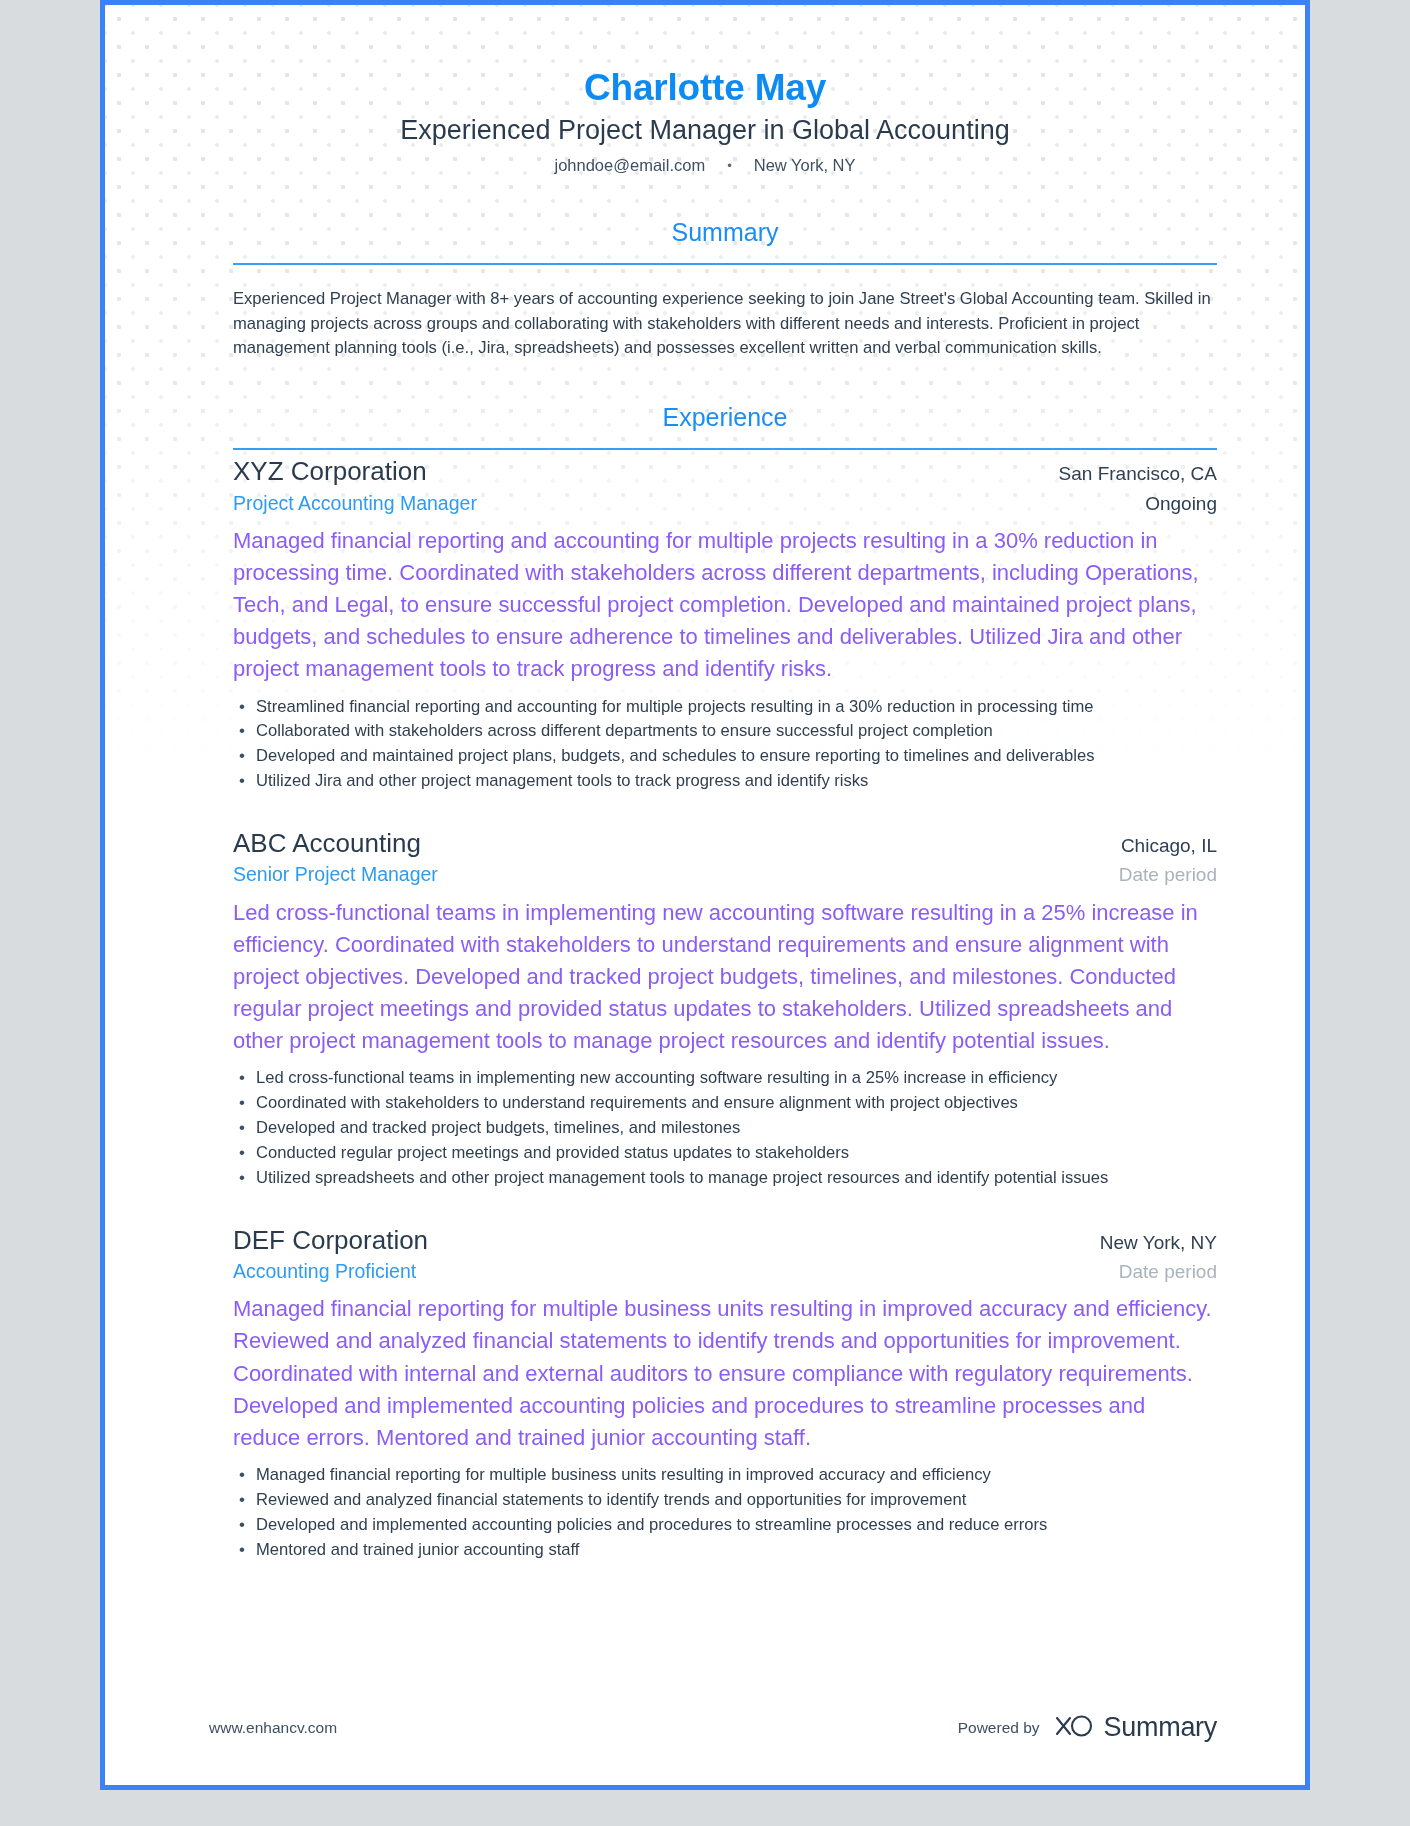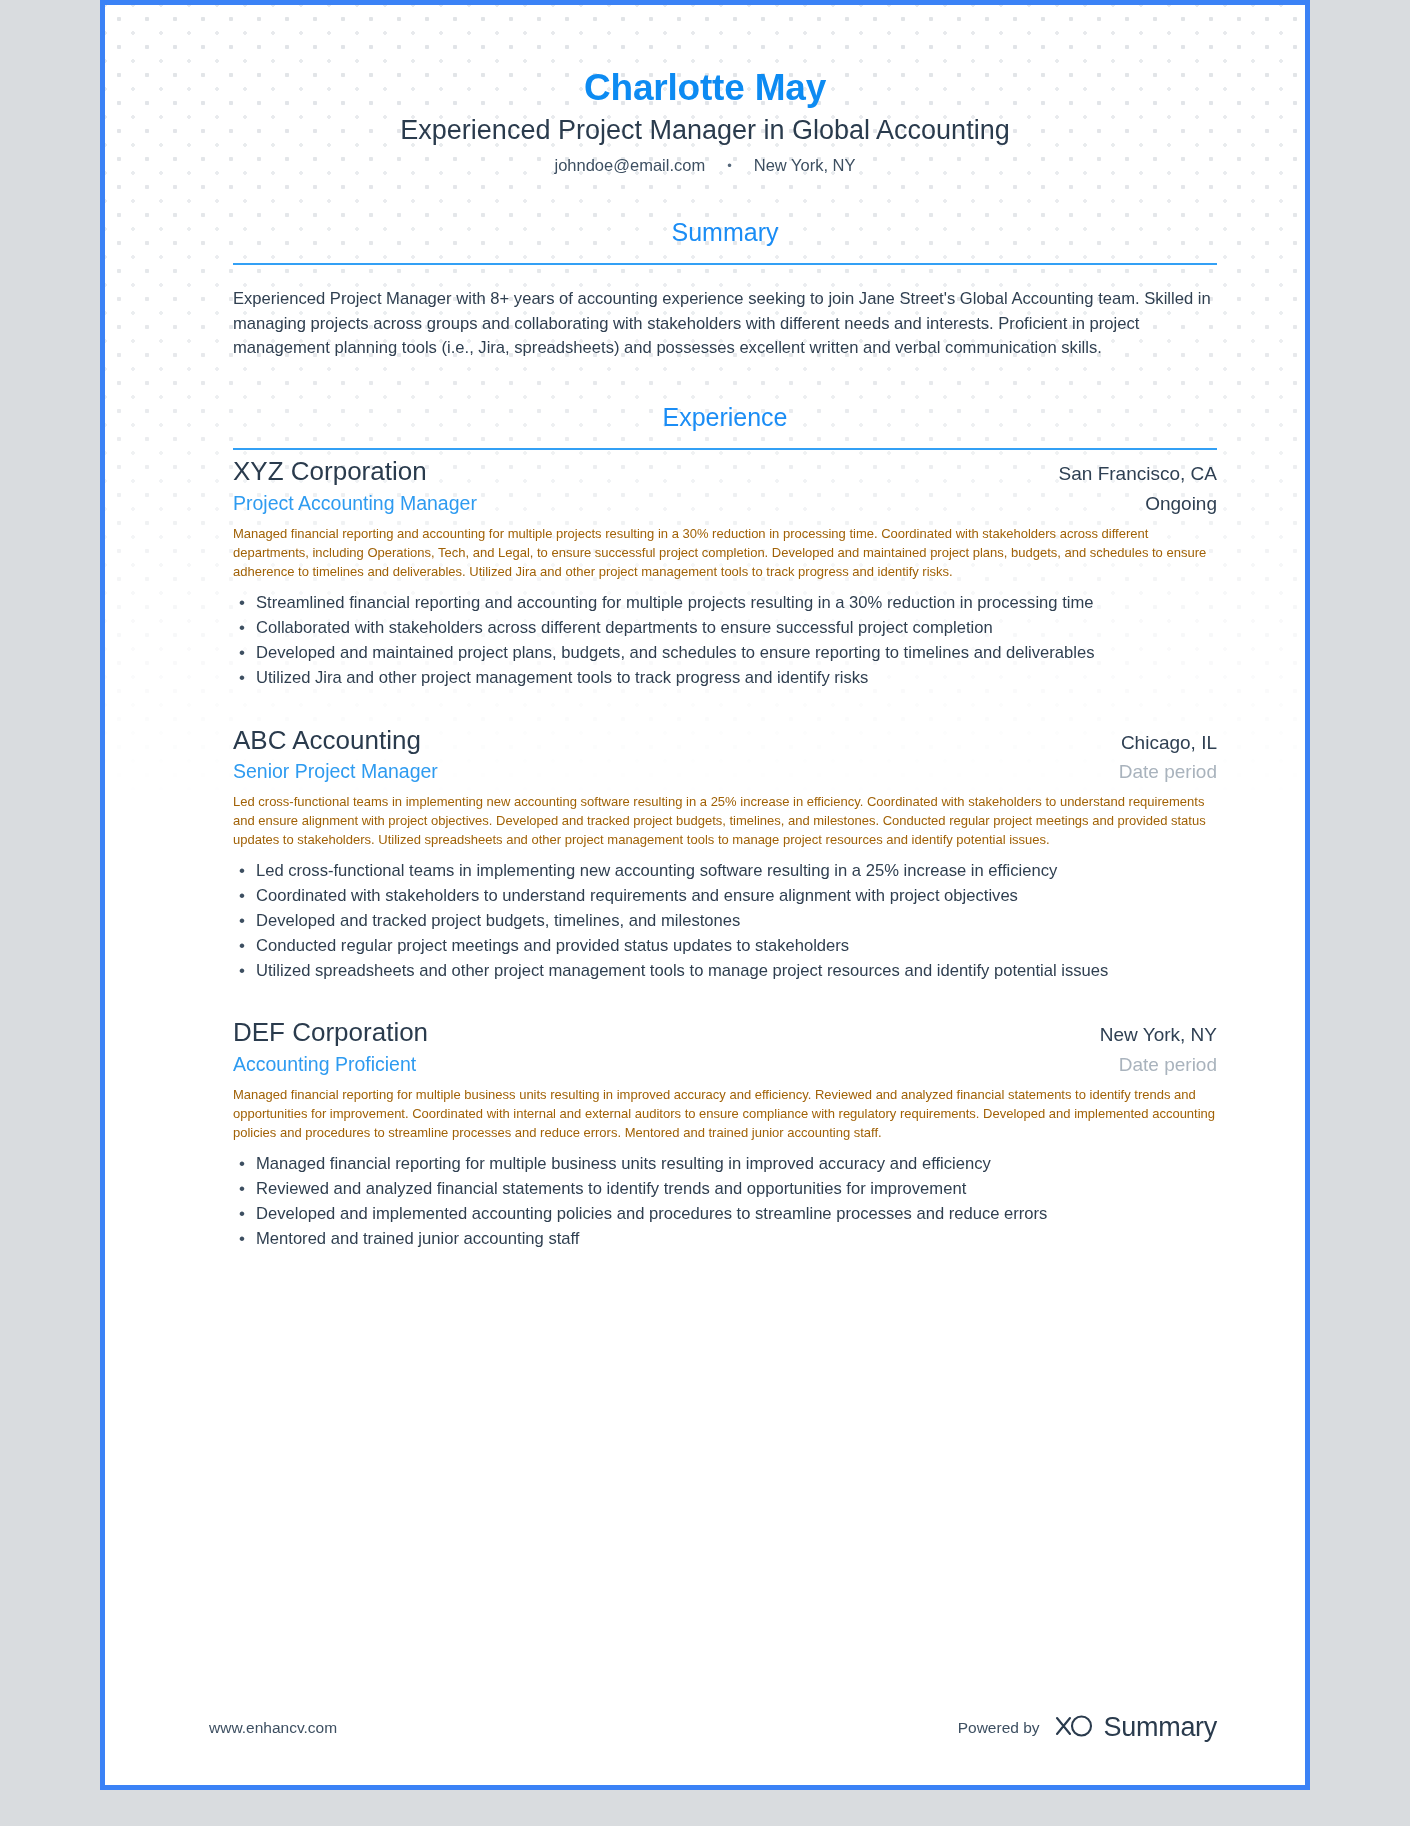--- a/index.html
+++ b/index.html
@@ -78,21 +78,21 @@
   .company { font-size:26px; color:#2a3b4d; font-weight:400; line-height:1.2; }
   .location { font-size:19px; color:#2f4053; white-space:nowrap; }
   .job-row2 {
     display:flex; justify-content:space-between; align-items:baseline;
     gap:24px; margin-top:3px;
   }
   .role { font-size:19.5px; color:#2e9bf0; line-height:1.25; }
   .dates { font-size:19px; color:#2f4053; white-space:nowrap; }
   .dates.muted { color:#a9b3bd; }
   .job-desc {
-    font-size:13px; line-height:1.46; color:#a16207; margin-top:10px;
+    font-size:22px; line-height:1.46; color:#8b5cf6; margin-top:10px;
   }
   .bullets { margin-top:9px; list-style:none; }
   .bullets li {
     position:relative; padding-left:23px;
     font-size:16.6px; line-height:1.5; color:#2f3f50;
   }
   .bullets li::before {
     content:"•"; position:absolute; left:6px; top:-1px;
     color:#3d4f61; font-size:17px;
   }

